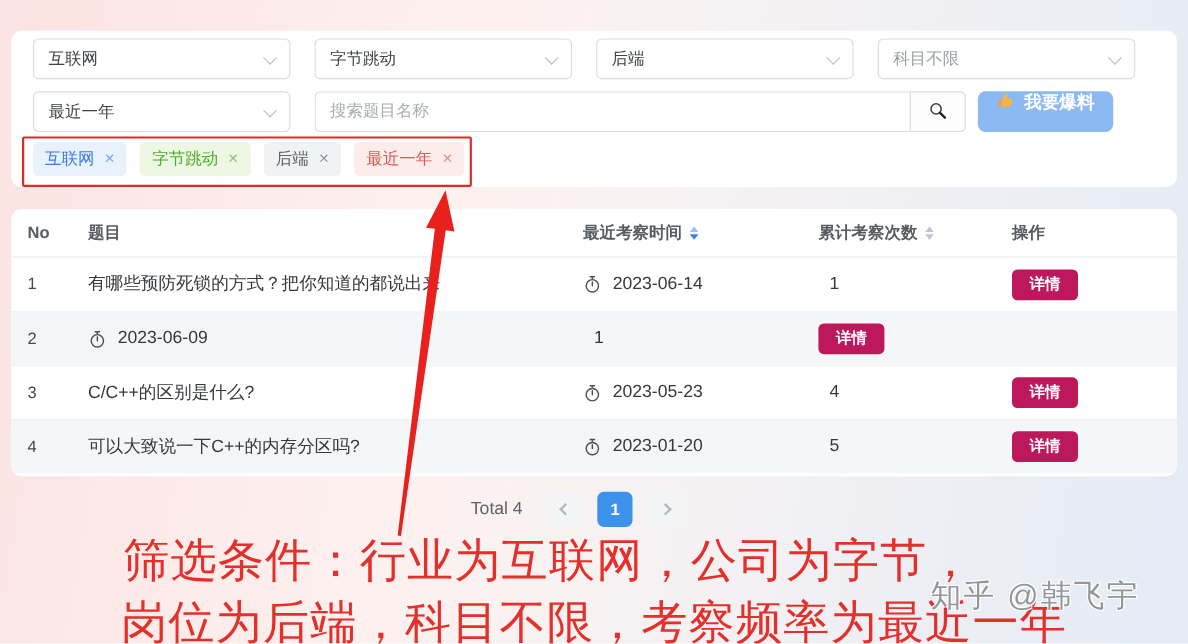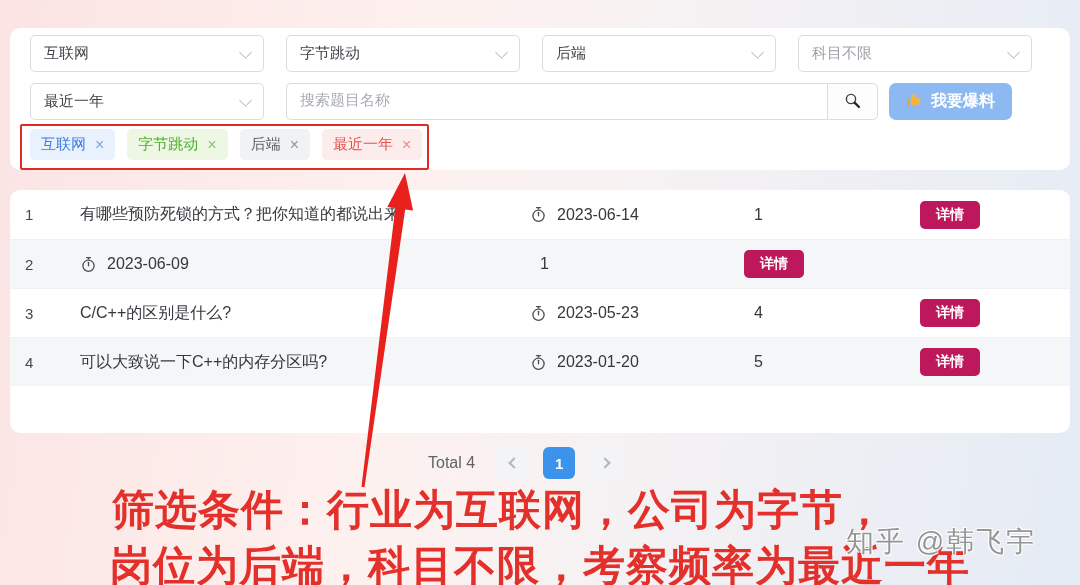--- a/index.html
+++ b/index.html
@@ -29,21 +29,21 @@
   
   #search-input { position:absolute; left:276px; top:55px; width:541px; height:37px;
      border:1px solid #d9dce1; border-right:none; border-radius:5px 0 0 5px; padding:0 13px;
      font-size:15px; color:#3f4347; outline:none; font-family:Liberation Mono, monospace; }
   #search-input::placeholder { color:#a8adb3; }
   #search-btn { position:absolute; left:817px; top:55px; width:51px; height:37px;
      border:1px solid #d9dce1; border-radius:0 5px 5px 0; background:#fdfdfe;
      display:flex; align-items:center; justify-content:center; cursor:pointer; }
   #report-btn { position:absolute; left:879px; top:55px; height:37px; padding:0 17px;
      background:#8db9f3; border:none; border-radius:7px; color:#fff; font-size:16px; font-weight:bold;
-     display:flex; align-items:center; gap:8px; cursor:pointer; font-family:inherit; }
+     display:flex; align-items:flex-start; gap:8px; cursor:pointer; font-family:inherit; }
 
   
   #tag-row { position:absolute; left:20px; top:101px; display:flex; gap:12px; align-items:center; }
   .tag { height:31px; border-radius:5px; padding:0 11px; display:flex; align-items:center; gap:9px;
          font-size:15px; }
   .tag-close { font-size:16px; opacity:.65; cursor:pointer; line-height:1; }
 
   
   #red-box { position:absolute; left:20px; top:124px; width:409px; height:46px;
      border:2px solid #dd2c26; border-radius:2px; z-index:5; pointer-events:none; }
@@ -73,21 +73,21 @@
   #pagination { position:absolute; left:428px; top:447px; display:flex; align-items:center; gap:15px; }
   #total-label { font-size:16px; color:#5f6368; margin-right:6px; }
   .pg-btn { width:32px; height:32px; border-radius:6px; background:#f3f4f6; border:none;
      display:flex; align-items:center; justify-content:center; cursor:pointer; }
   .pg-chev { width:8px; height:8px; border-left:2px solid #b4b7bd; border-bottom:2px solid #b4b7bd; }
   .pg-chev.left  { transform:rotate(45deg); margin-left:3px; }
   .pg-chev.right { transform:rotate(225deg); margin-right:3px; }
   #page-1 { background:#3d93ec; color:#fff; font-size:15px; font-weight:bold; font-family:inherit; }
 
   
-  .anno { position:absolute; color:#e4302a; font-size:42px; font-weight:bold; letter-spacing:1px;
+  .anno { position:absolute; color:#e4302a; font-size:42px; font-weight:normal; letter-spacing:1px;
      z-index:6; white-space:nowrap; line-height:1; }
   #anno-line1 { left:112px; top:489px; }
   #anno-line2 { left:110px; top:545px;text-align:right; }
   #watermark { position:absolute; left:846px; top:523px; z-index:7; font-size:28px; letter-spacing:2px;
      color:rgba(135,135,138,.88); white-space:nowrap;
      text-shadow:1px 1px 0 rgba(255,255,255,.9), -1px -1px 0 rgba(255,255,255,.9),
                  1px -1px 0 rgba(255,255,255,.9), -1px 1px 0 rgba(255,255,255,.9); }
 </style>
 </head>
 <body>
@@ -152,20 +152,39 @@
   <div class="tag" style="background: rgb(252, 236, 236); color: rgb(226, 85, 80);">
     <span class="tag-label">最近一年</span>
     <span class="tag-close">×</span>
   </div>
 </div>
 </div>
 
 <div id="red-box"></div>
 
 <div class="card" id="table-card">
+  <div id="thead">
+    <div>No</div>
+    <div>题目</div>
+    <div class="th-sort">
+      <span>最近考察时间</span>
+      <span class="sort active">
+          <i class="up"></i>
+          <i class="down"></i>
+        </span>
+    </div>
+    <div class="th-sort">
+      <span>累计考察次数</span>
+      <span class="sort">
+          <i class="up"></i>
+          <i class="down"></i>
+        </span>
+    </div>
+    <div>操作</div>
+  </div>
   <div id="tbody">
   <div class="trow">
     <div class="c-no">1</div>
     <div class="c-q">有哪些预防死锁的方式？把你知道的都说出来</div>
     <div class="c-date">
       <span style="display:flex;">
         <svg width="17" height="17" viewBox="0 0 17 17">
           <circle cx="8.5" cy="9.8" r="5.6" fill="none" stroke="#4a4e53" stroke-width="1.3"></circle>
           <line x1="8.5" y1="9.8" x2="8.5" y2="6.3" stroke="#4a4e53" stroke-width="1.3" stroke-linecap="round"></line>
           <line x1="6.6" y1="1.6" x2="10.4" y2="1.6" stroke="#4a4e53" stroke-width="1.4" stroke-linecap="round"></line>

